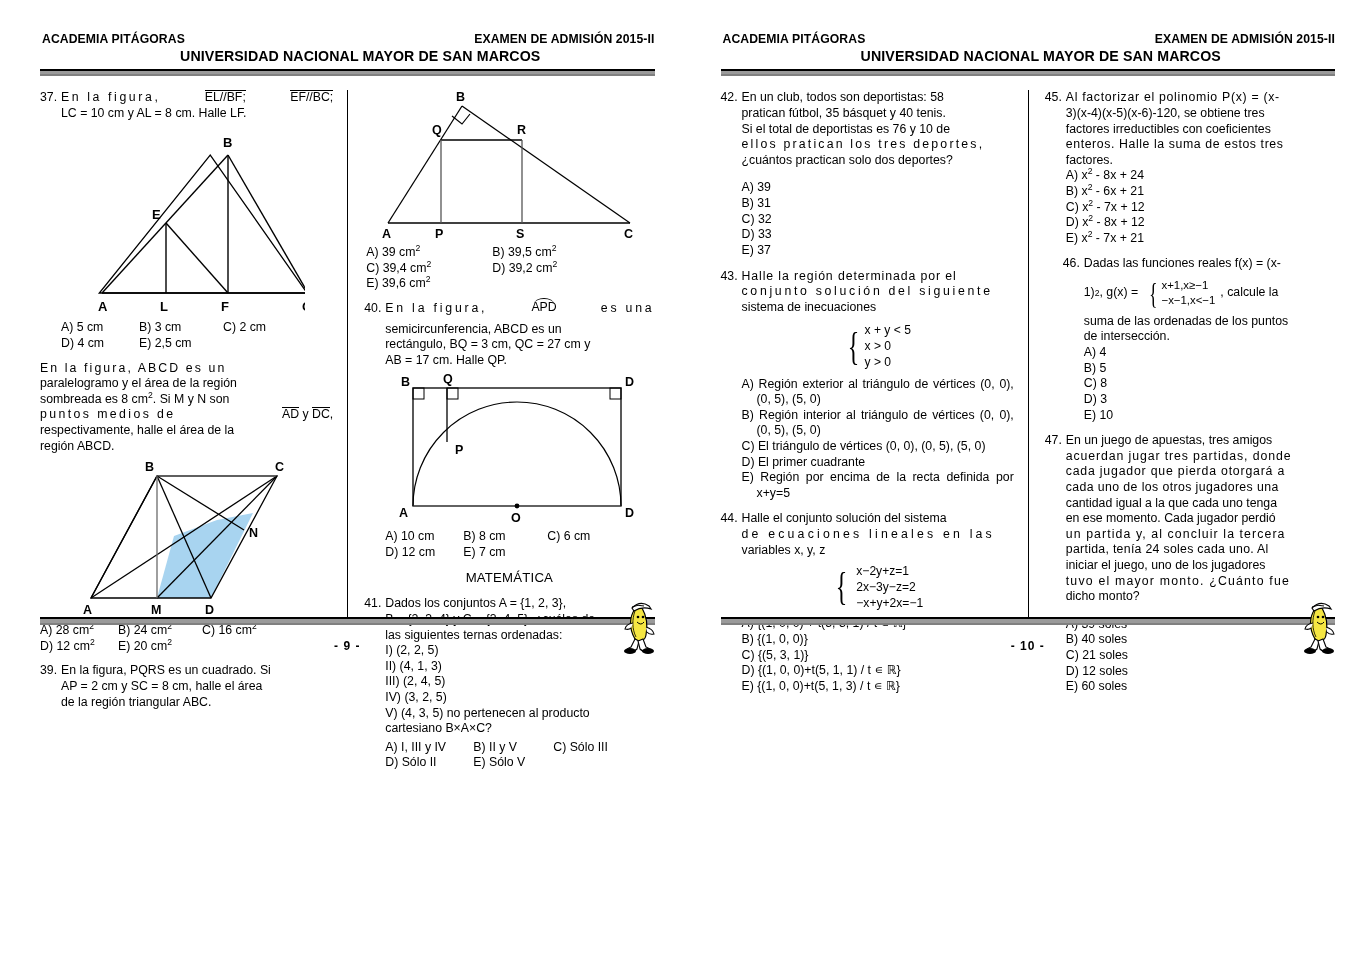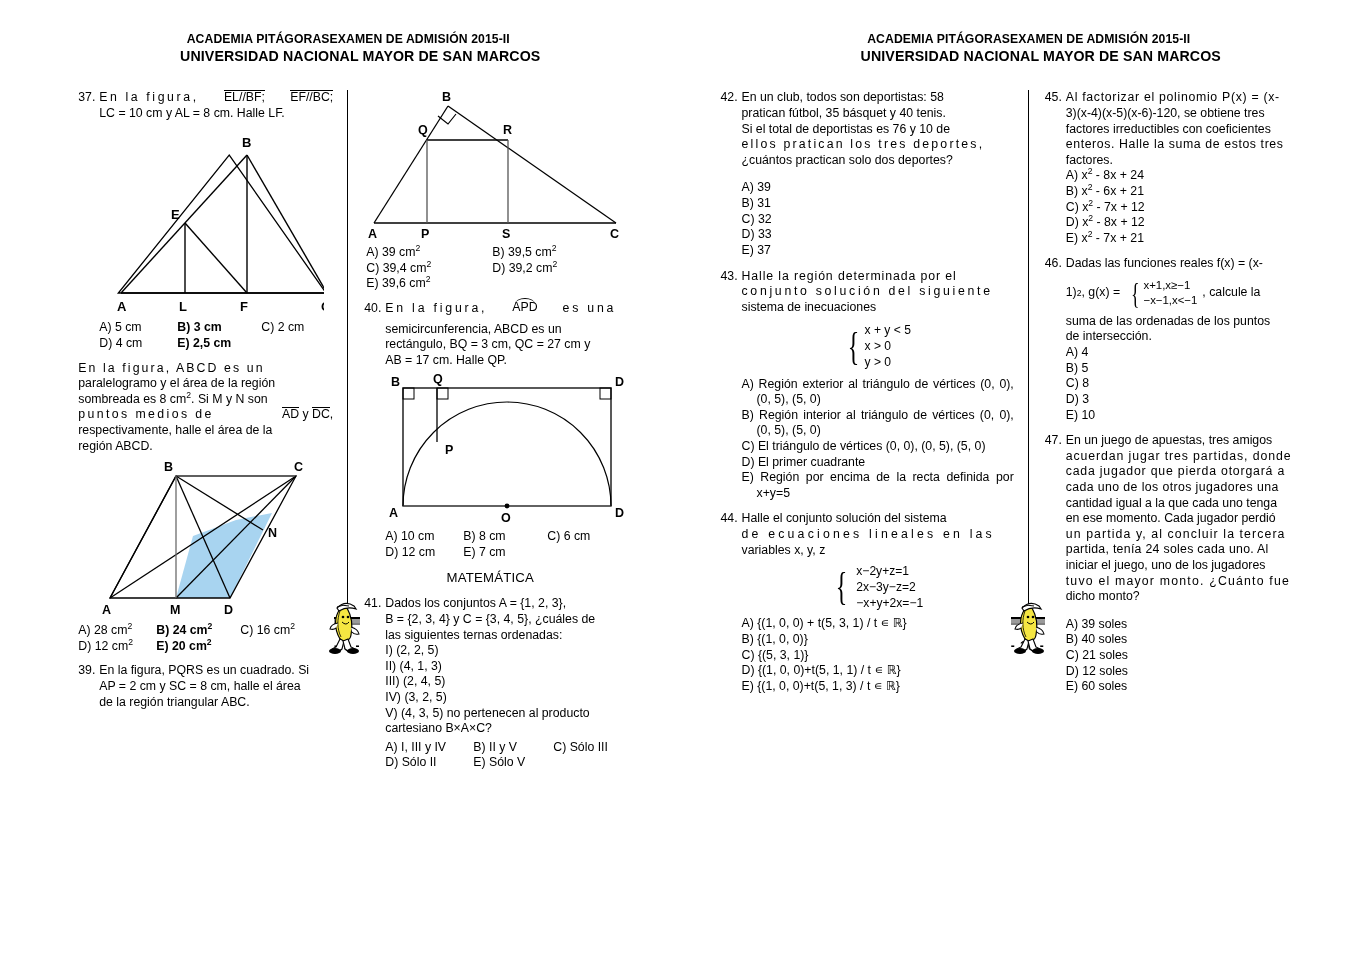--- a/index.html
+++ b/index.html
@@ -21,21 +21,20 @@
     display: flex;
   }
   .page {
     position: relative;
     width: 680.5px;
     height: 679px;
     box-sizing: border-box;
     padding: 32px 18px 0 18px;
     display: flex;
     flex-direction: column;
-    align-items: center;
   }
   
   .hdr-line1 {
     display: flex;
     justify-content: space-between;
     align-items: baseline;
     font-weight: bold;
     font-size: 12.2px;
     letter-spacing: .1px;
     padding: 0 8px 0 24px;
@@ -105,21 +104,21 @@
     top: -3px;
     height: 5px;
     border-top: 1px solid #000;
     border-radius: 50%/100% 100% 0 0;
   }
   sup { font-size: 0.7em; vertical-align: super; line-height: 0; }
   .opts { margin-top: 3px; }
   .optrow { display: flex; }
   .optrow > span { display: inline-block; }
   .opt-a { width: 78px; }
-  .opt-b { width: 84px; font-weight: bold; }
+  .opt-b { width: 84px; }
   .opt-c { width: auto; }
   .opt-list div { white-space: nowrap; }
   
   .sys {
     display: flex;
     align-items: center;
     justify-content: center;
     margin: 4px 0 5px 0;
   }
   .brace {
@@ -566,21 +565,21 @@
             <div class="opt-list">
               <div><span>A) x</span><sup>2</sup><span> - 8x + 24</span></div>
               <div><span>B) x</span><sup>2</sup><span> - 6x + 21</span></div>
               <div><span>C) x</span><sup>2</sup><span> - 7x + 12</span></div>
               <div><span>D) x</span><sup>2</sup><span> - 8x + 12</span></div>
               <div><span>E) x</span><sup>2</sup><span> - 7x + 21</span></div>
             </div>
           </div>
         </div>
 
-        <div class="q" style="margin-top:8px;">
+        <div class="q" style="margin-top:8px;margin-left:18px;">
           <div class="q-num">46.</div>
           <div class="q-body">
             <div>Dadas las funciones reales f(x) = (x-</div>
             <div style="display:flex;align-items:center;margin-top:7px;">
               <span>1)</span>
                 <sup>2</sup>
                 <span>, g(x) =</span>
               <span class="sys-inline" style="margin-left:8px;">
                 <span class="brace" style="font-size:30px;">{</span>
                 <span style="font-size:11.4px;line-height:1.26;">

